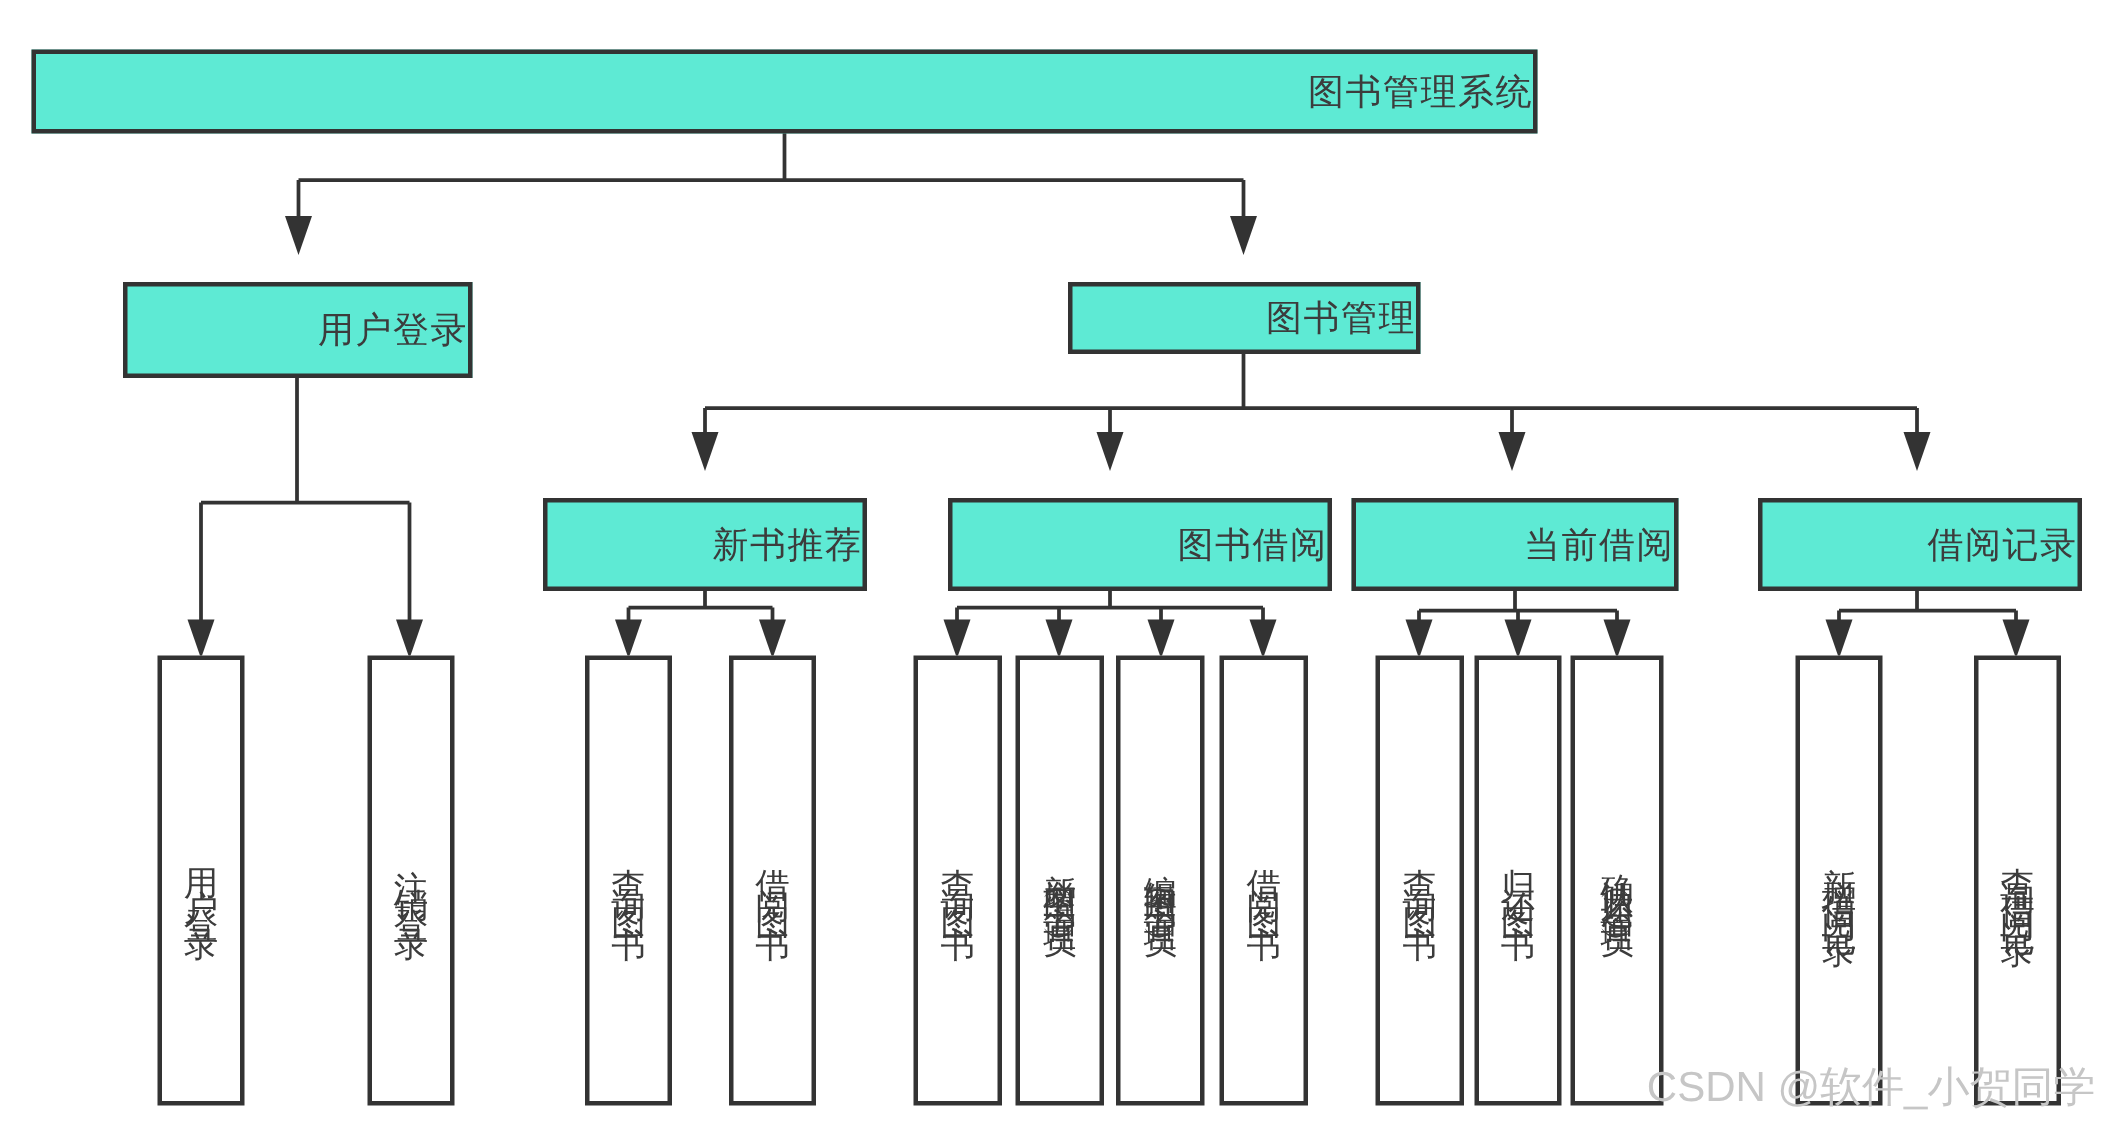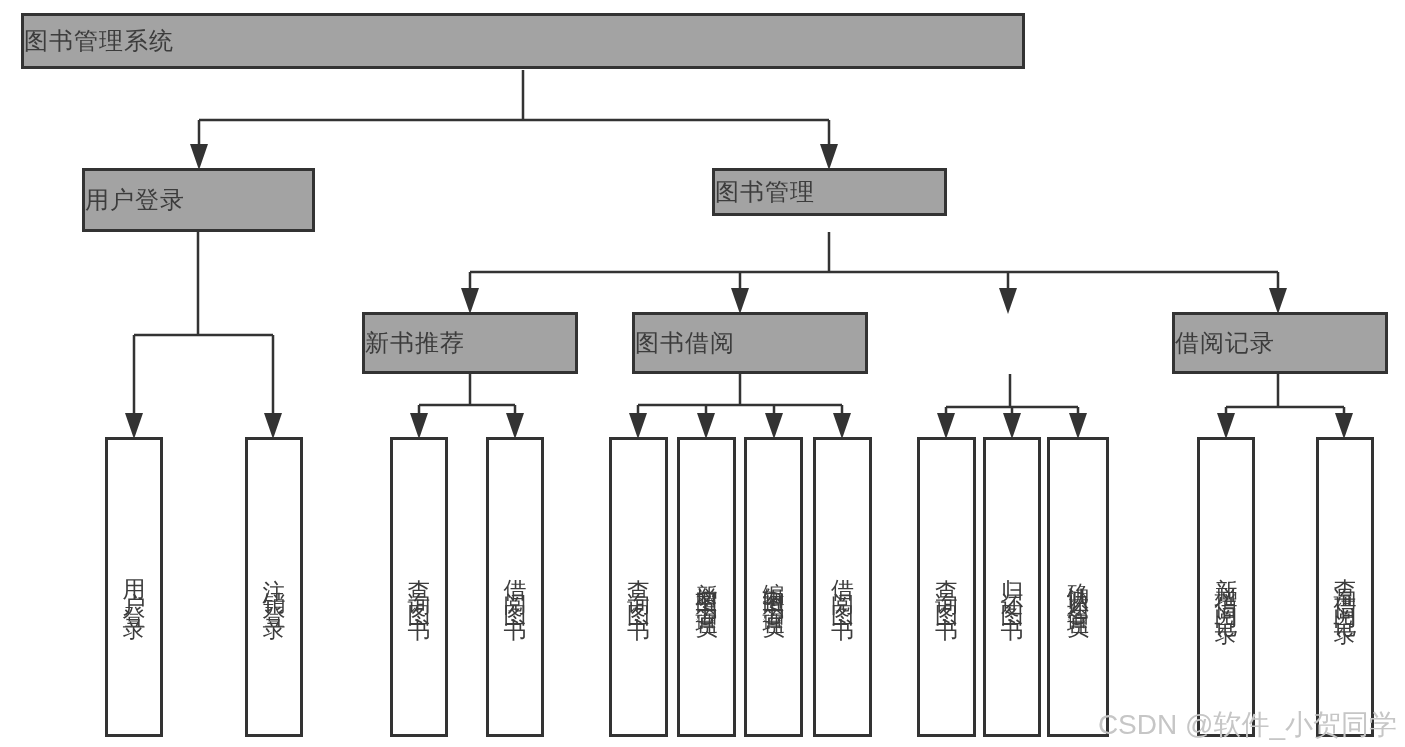--- a/index.html
+++ b/index.html
@@ -14,35 +14,36 @@
   #connector-svg {
     position: absolute;
     left: 0; top: 0;
     width: 1405px; height: 747px;
     z-index: 1;
   }
   .node {
     position: absolute;
     box-sizing: border-box;
     border: 3px solid #333333;
-    background: #a3a3a3;
+    background: #5eead4;
     display: flex;
     align-items: center;
-    justify-content: flex-start;
+    justify-content: flex-end;
     color: #3c3c3c;
     font-size: 24px;
     z-index: 2;
     letter-spacing: 1px;
+    margin-top: 20px;
   }
   
   #node-root          { left: 21px;   top: 13px;  width: 1004px; height: 56px; }
   #node-user-login    { left: 82px;   top: 168px; width: 233px;  height: 64px; }
   #node-book-mgmt     { left: 712px;  top: 168px; width: 235px;  height: 48px; }
   #node-new-book-rec  { left: 362px;  top: 312px; width: 216px;  height: 62px; }
-  #node-book-borrow   { left: 632px;  top: 312px; width: 236px;  height: 62px; }
+  #node-book-borrow   { left: 632px;  top: 312px; width: 256px;  height: 62px; }
   #node-current-borrow{ left: 901px;  top: 312px; width: 218px;  height: 62px; }
   #node-borrow-records{ left: 1172px; top: 312px; width: 216px;  height: 62px; }
 
   
   .leaf {
     position: absolute;
     box-sizing: border-box;
     top: 437px;
     height: 300px;
     width: 58px;
@@ -147,20 +148,23 @@
   <div class="node" id="node-book-mgmt">
     <span>图书管理</span>
   </div>
 
   <div class="node" id="node-new-book-rec">
     <span>新书推荐</span>
   </div>
   <div class="node" id="node-book-borrow">
     <span>图书借阅</span>
   </div>
+  <div class="node" id="node-current-borrow">
+    <span>当前借阅</span>
+  </div>
   <div class="node" id="node-borrow-records">
     <span>借阅记录</span>
   </div>
 
   <div class="leaf" id="leaf-0">
     <span>用户登录</span>
   </div>
   <div class="leaf" id="leaf-1">
     <span>注销登录</span>
   </div>

